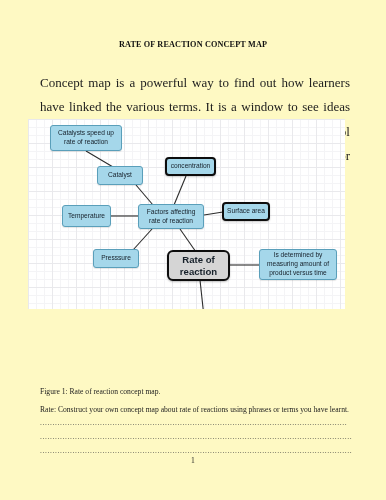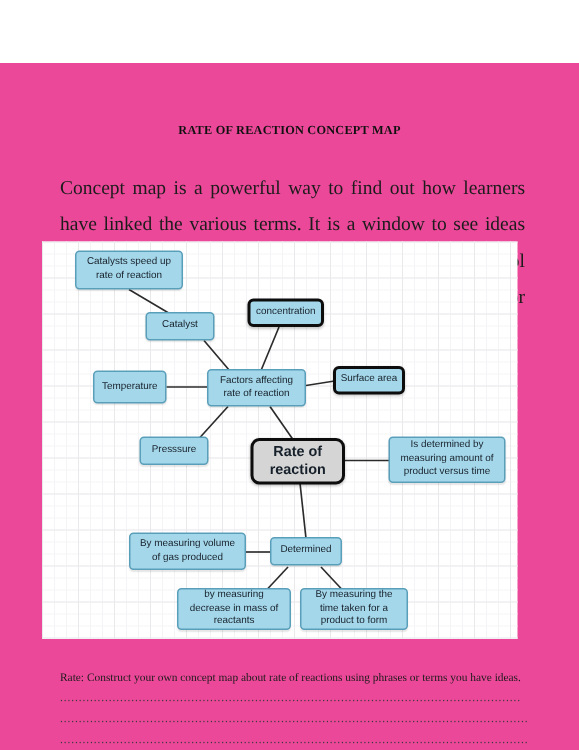--- a/index.html
+++ b/index.html
@@ -11,22 +11,21 @@
     width: 386px;
     height: 500px;
     position: relative;
     overflow: hidden;
     font-family: "Liberation Serif", serif;
     color: #1a1a1a;
   }
   .page {
     position: absolute;
     inset: 0;
-    background: #ec4899;
-    margin-top: 42px;
+    background: #fef9c3;
   }
 
   
   .doc-title {
     position: absolute;
     top: 40px;
     left: 0;
     width: 386px;
     text-align: center;
     font-family: "Liberation Serif", serif;
@@ -47,21 +46,21 @@
     text-align: justify;
     color: #1c1c1c;
   }
 
   
   .map-canvas {
     position: absolute;
     left: 28px;
     top: 119px;
     width: 317px;
-    height: 265px;
+    height: 190px;
     background-color: #ffffff;
     background-image:
       linear-gradient(to right, #e9e9ec 1px, transparent 1px),
       linear-gradient(to bottom, #e9e9ec 1px, transparent 1px),
       linear-gradient(to right, #f4f4f6 1px, transparent 1px),
       linear-gradient(to bottom, #f4f4f6 1px, transparent 1px);
     background-size: 24px 24px, 24px 24px, 8px 8px, 8px 8px;
     overflow: hidden;
   }
   .map-canvas svg.edges {
@@ -214,24 +213,25 @@
     <div class="node" style="left:58px; top:194px; width:78px; height:25px;">By measuring volume of gas produced</div>
 
     <div class="node" style="left:152px; top:197px; width:48px; height:19px;">Determined</div>
 
     <div class="node" style="left:90px; top:231px; width:76px; height:28px;">by measuring decrease in mass of reactants</div>
 
     <div class="node" style="left:172px; top:231px; width:72px; height:28px;">By measuring the time taken for a product to form</div>
 
   </div>
 
+  <div class="fig-caption">Figure 1: Rate of reaction concept map.</div>
 
   <div class="task">
     <span>Rate:</span>
-    <span>Construct your own concept map about rate of reactions using phrases or terms you have ideas.</span>
+    <span>Construct your own concept map about rate of reactions using phrases or terms you have learnt.</span>
     <span class="dots">...........................................................................................................................</span>
   </div>
 
   <div class="rule-line rule-1 dots">..................................................................................................................................................</div>
 
   <div class="rule-line rule-2 dots">..................................................................................................................................................</div>
 
   <div class="page-number">1</div>
 
 </div>

